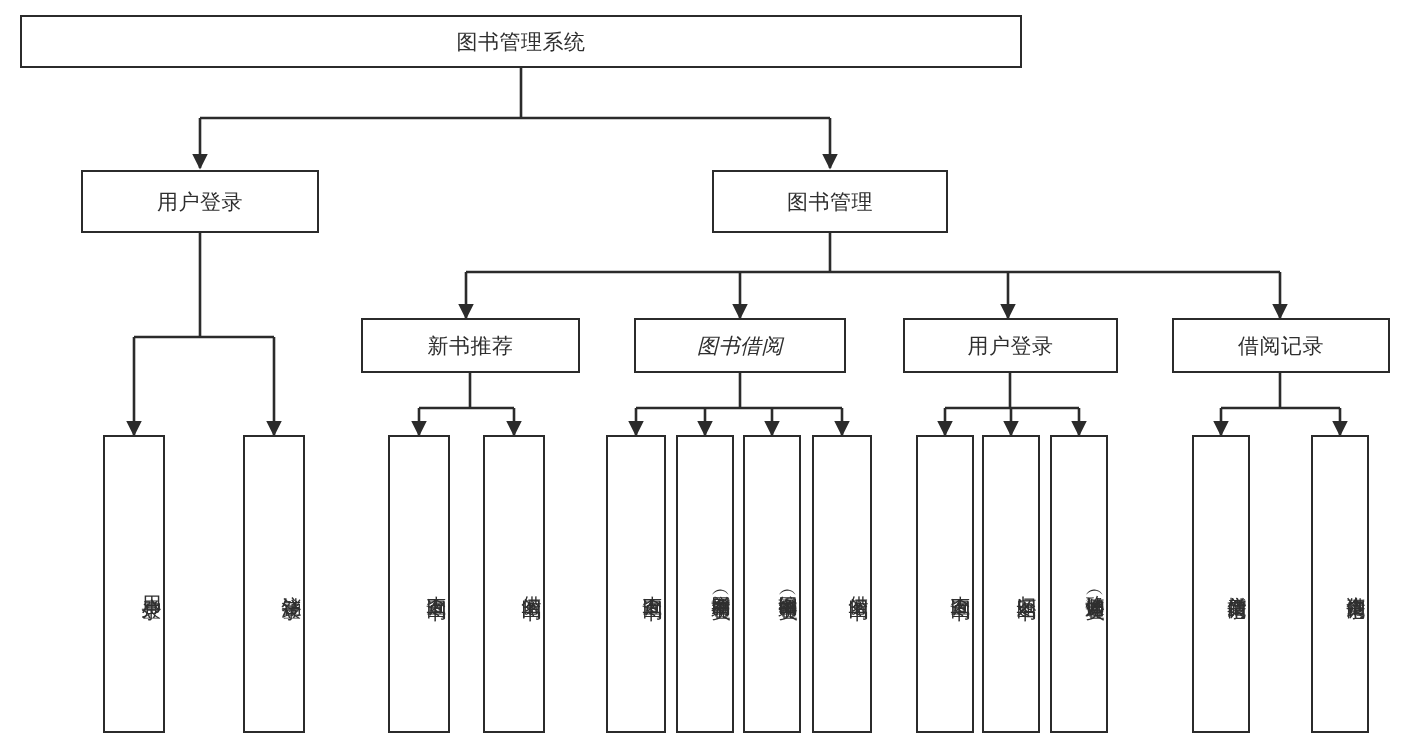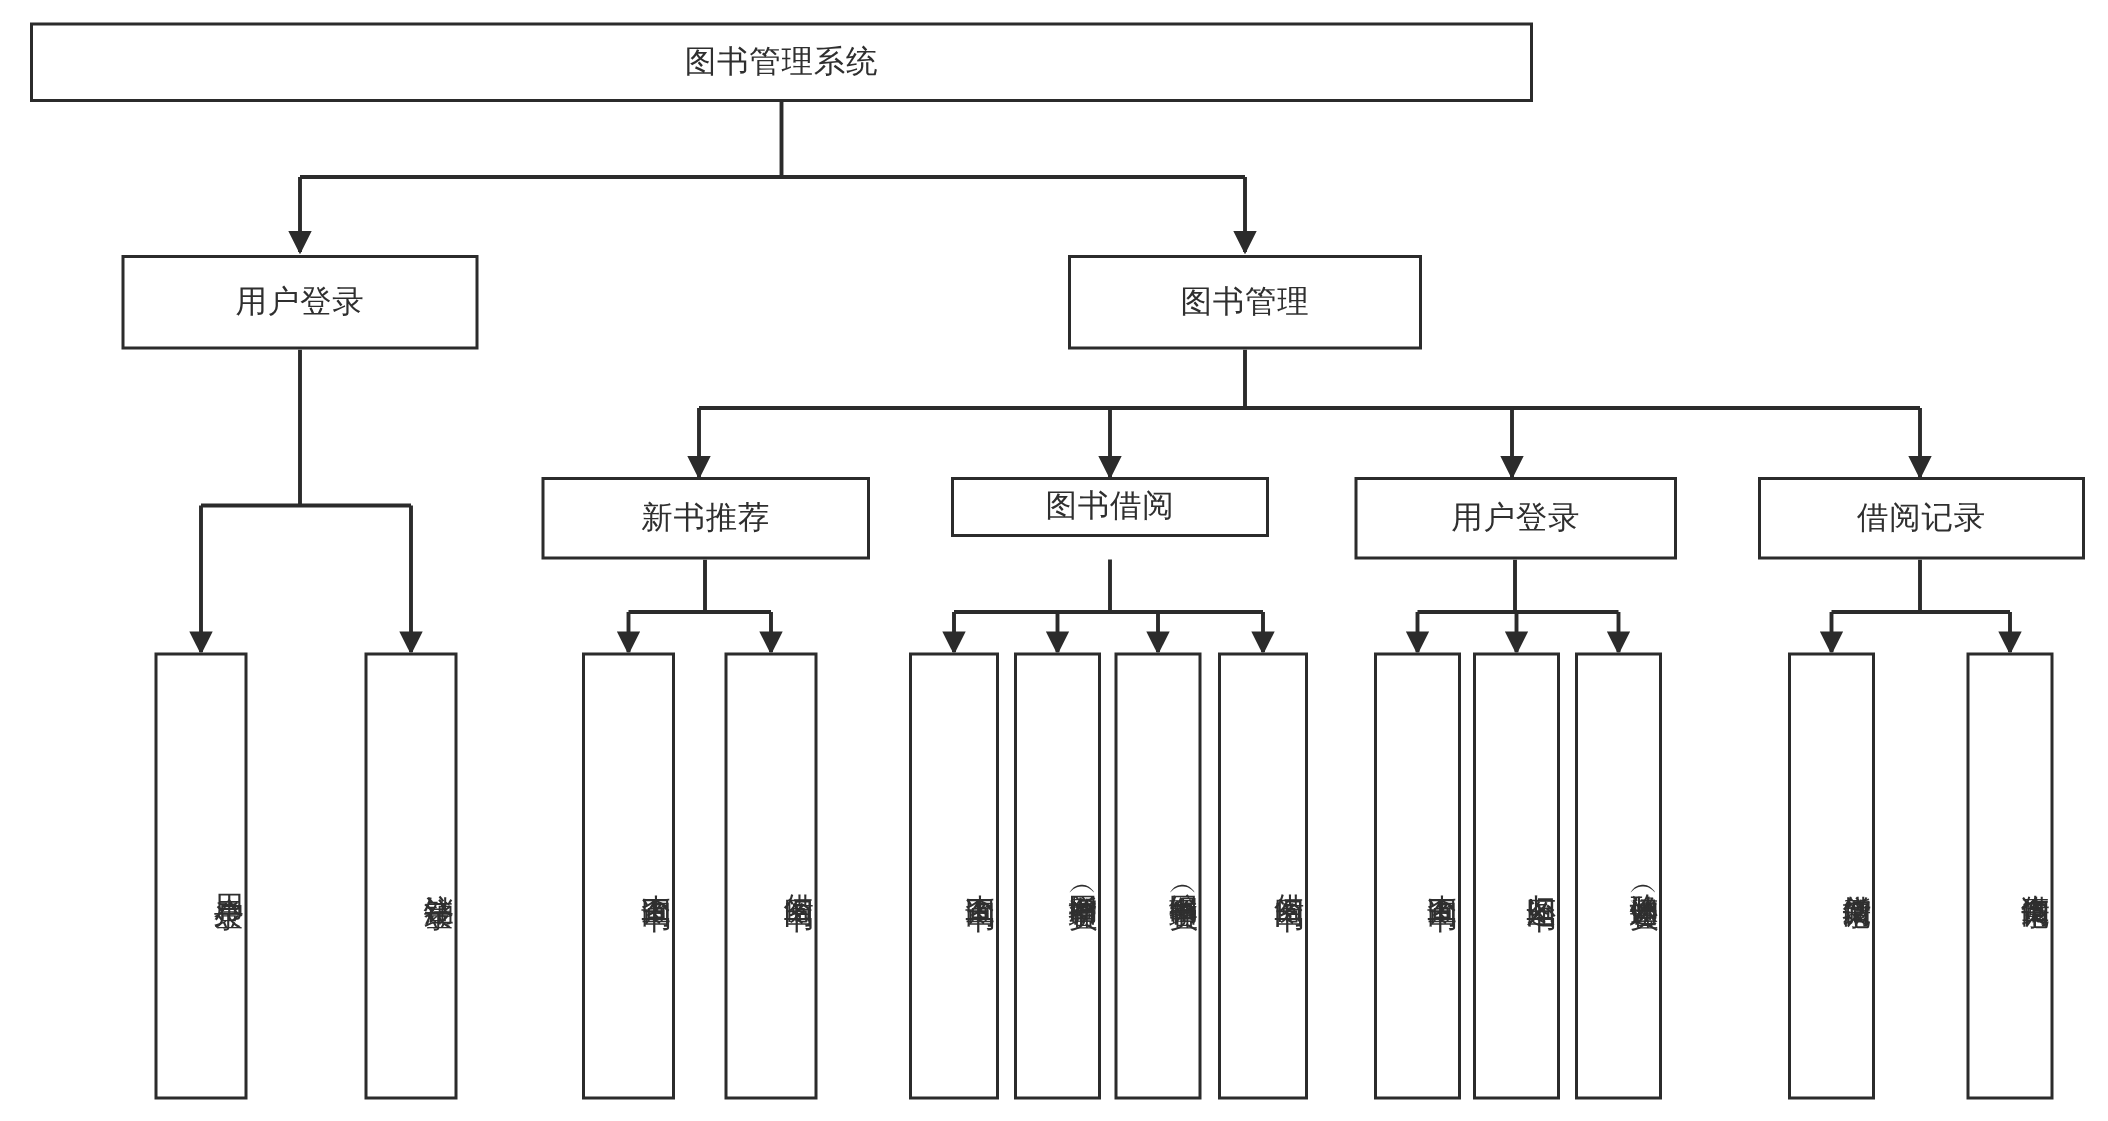--- a/index.html
+++ b/index.html
@@ -119,21 +119,21 @@
       <path d="M 1340 408 L 1340 435" marker-end="url(#arrow)"></path>
     </g>
   </svg>
 
   <div class="node horiz" style="left:20px; top:15px; width:1002px; height:53px;">图书管理系统</div>
 
   <div class="node horiz" style="left:81px; top:170px; width:238px; height:63px;">用户登录</div>
   <div class="node horiz" style="left:361px; top:318px; width:219px; height:55px;">新书推荐</div>
 
   <div class="node horiz" style="left:712px; top:170px; width:236px; height:63px;">图书管理</div>
-  <div class="node horiz" style="left:634px; top:318px; width:212px; height:40px;">图书借阅</div>
+  <div class="node horiz" style="left:634px; top:318px; width:212px; height:55px;font-style:italic;">图书借阅</div>
   <div class="node horiz" style="left:903px; top:318px; width:215px; height:55px;">用户登录</div>
   <div class="node horiz" style="left:1172px; top:318px; width:218px; height:55px;">借阅记录</div>
 
   <div class="node vert" style="left:103px; top:435px; width:62px; height:298px;">用户登录</div>
   <div class="node vert" style="left:243px; top:435px; width:62px; height:298px;">注销登录</div>
 
   <div class="node vert" style="left:388px; top:435px; width:62px; height:298px;">查询图书</div>
   <div class="node vert" style="left:483px; top:435px; width:62px; height:298px;">借阅图书</div>
 
   <div class="node vert" style="left:606px; top:435px; width:60px; height:298px;">查询图书</div>

